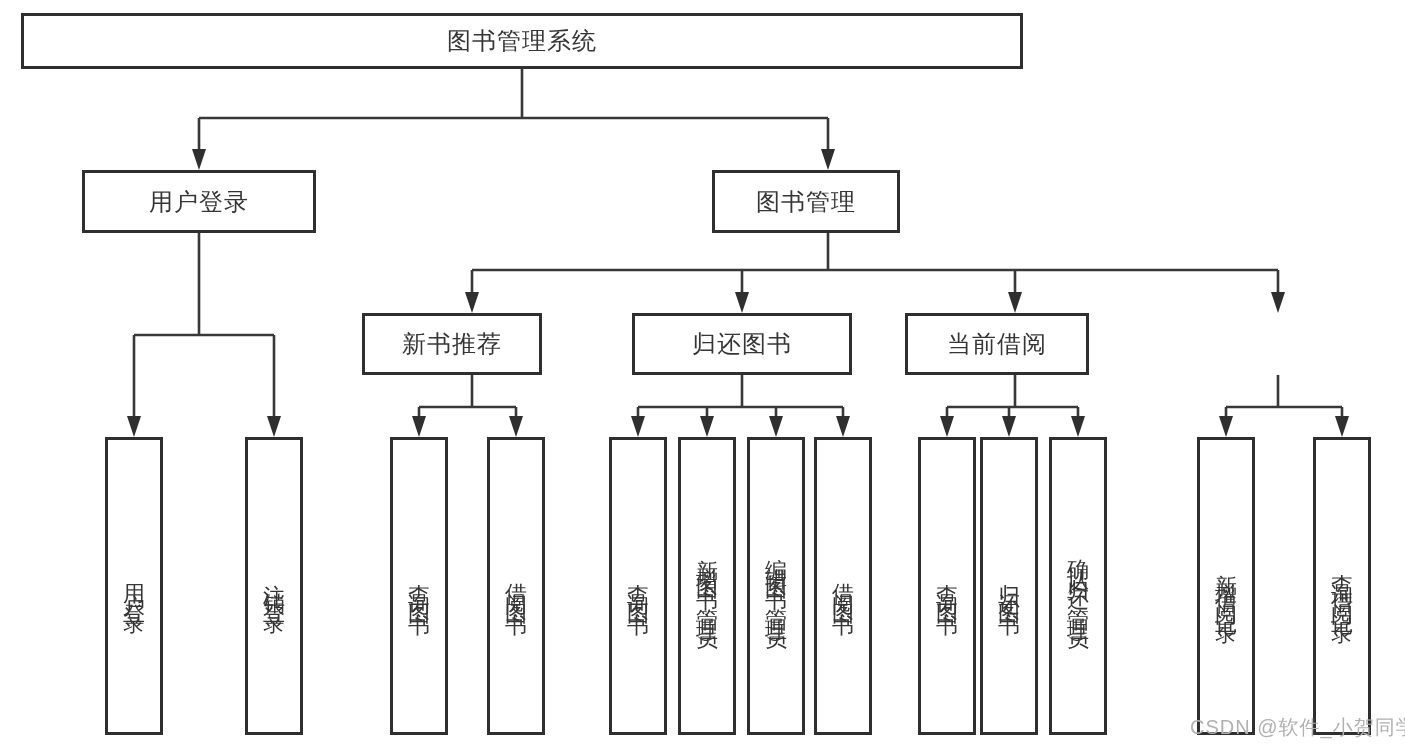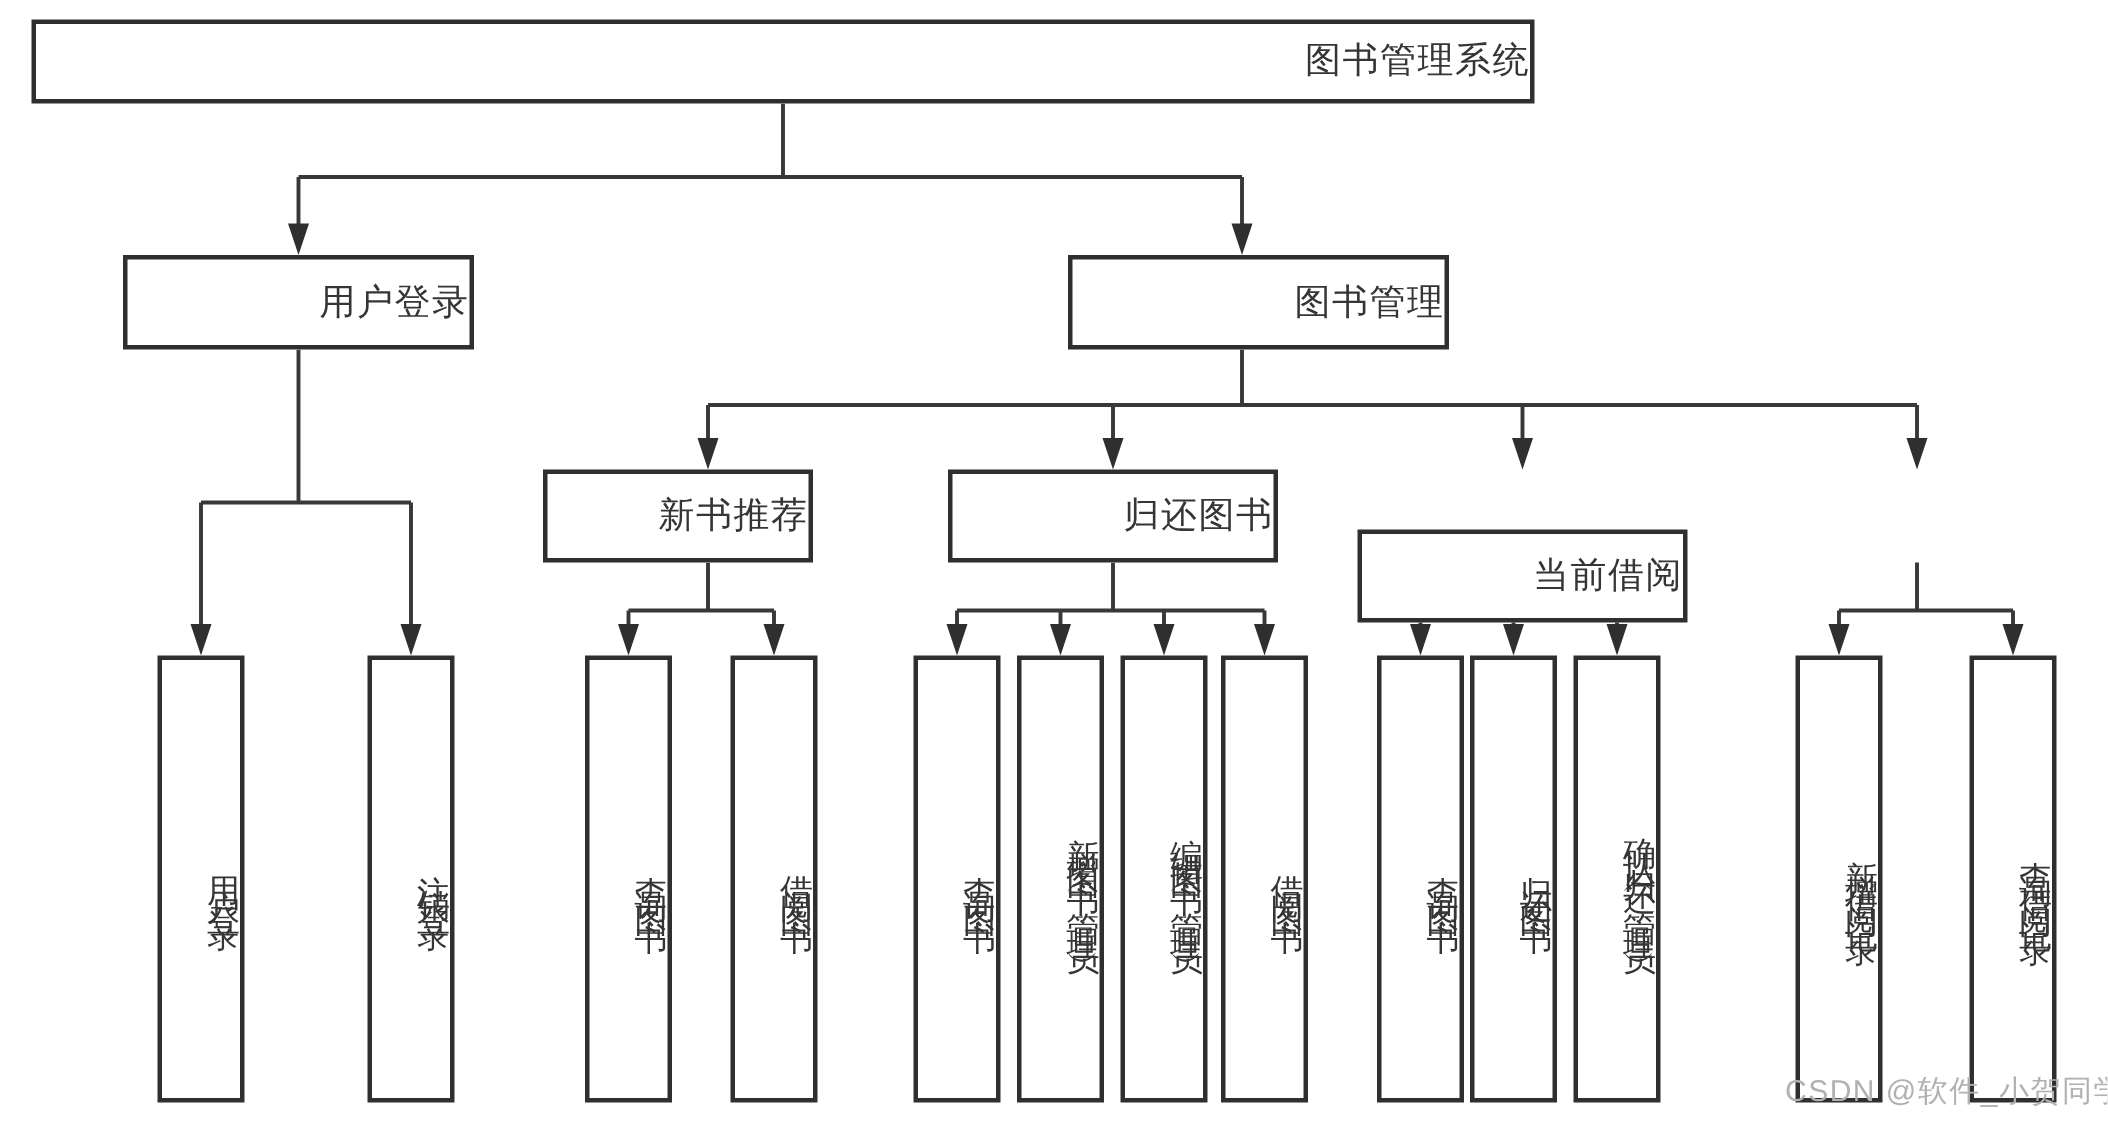--- a/index.html
+++ b/index.html
@@ -5,40 +5,40 @@
   html,body{margin:0;padding:0;background:#ffffff;}
   .canvas{
     position:relative;width:1405px;height:747px;background:#ffffff;
     font-family:"Liberation Sans","DejaVu Sans",sans-serif;overflow:hidden;
   }
   .connectors{position:absolute;left:0;top:0;width:1405px;height:747px;}
   .connectors .lines{fill:none;stroke:#383838;stroke-width:2.6;}
   .connectors .arrows{fill:#2f2f2f;stroke:none;}
   .box{
     position:absolute;box-sizing:border-box;background:#ffffff;
-    border:3px solid #2f2f2f;display:flex;align-items:center;justify-content:flex-end;
+    border:3px solid #2f2f2f;display:flex;align-items:center;justify-content:center;
   }
   .lbl{
     font-size:24px;color:#353535;letter-spacing:1px;white-space:nowrap;line-height:1;
   }
   .vlbl{
     writing-mode:vertical-rl;text-orientation:mixed;
     font-size:22px;color:#353535;letter-spacing:10px;line-height:1;white-space:nowrap;
   }
   .watermark{
     position:absolute;left:1190px;top:714px;z-index:5;
     font-size:20px;color:#b1b1b1;white-space:nowrap;letter-spacing:1px;
   }
   
   #n-root        {left:21px;  top:13px;  width:1002px;height:56px;}
   #n-user-login  {left:82px;  top:170px; width:234px; height:63px;}
-  #n-book-mgmt   {left:712px; top:170px; width:254px; height:63px;}
+  #n-book-mgmt   {left:712px; top:170px; width:188px; height:63px;}
   #n-new-rec     {left:362px; top:313px; width:180px; height:62px;}
   #n-borrow      {left:632px; top:313px; width:220px; height:62px;}
-  #n-current     {left:905px; top:313px; width:220px; height:62px;margin-top:40px;}
+  #n-current     {left:905px; top:313px; width:184px; height:62px;}
   #n-record      {left:1170px;top:313px; width:216px; height:62px;}
   .leaf{top:437px;width:58px;height:298px;}
   #l-ul-0{left:105px;} #l-ul-1{left:245px;}
   #l-nr-0{left:390px;} #l-nr-1{left:487px;}
   #l-bb-0{left:609px;} #l-bb-1{left:678px;} #l-bb-2{left:747px;} #l-bb-3{left:814px;}
   #l-cb-0{left:918px;} #l-cb-1{left:980px;} #l-cb-2{left:1049px;}
   #l-br-0{left:1197px;} #l-br-1{left:1313px;}
 </style>
 </head>
 <body>

